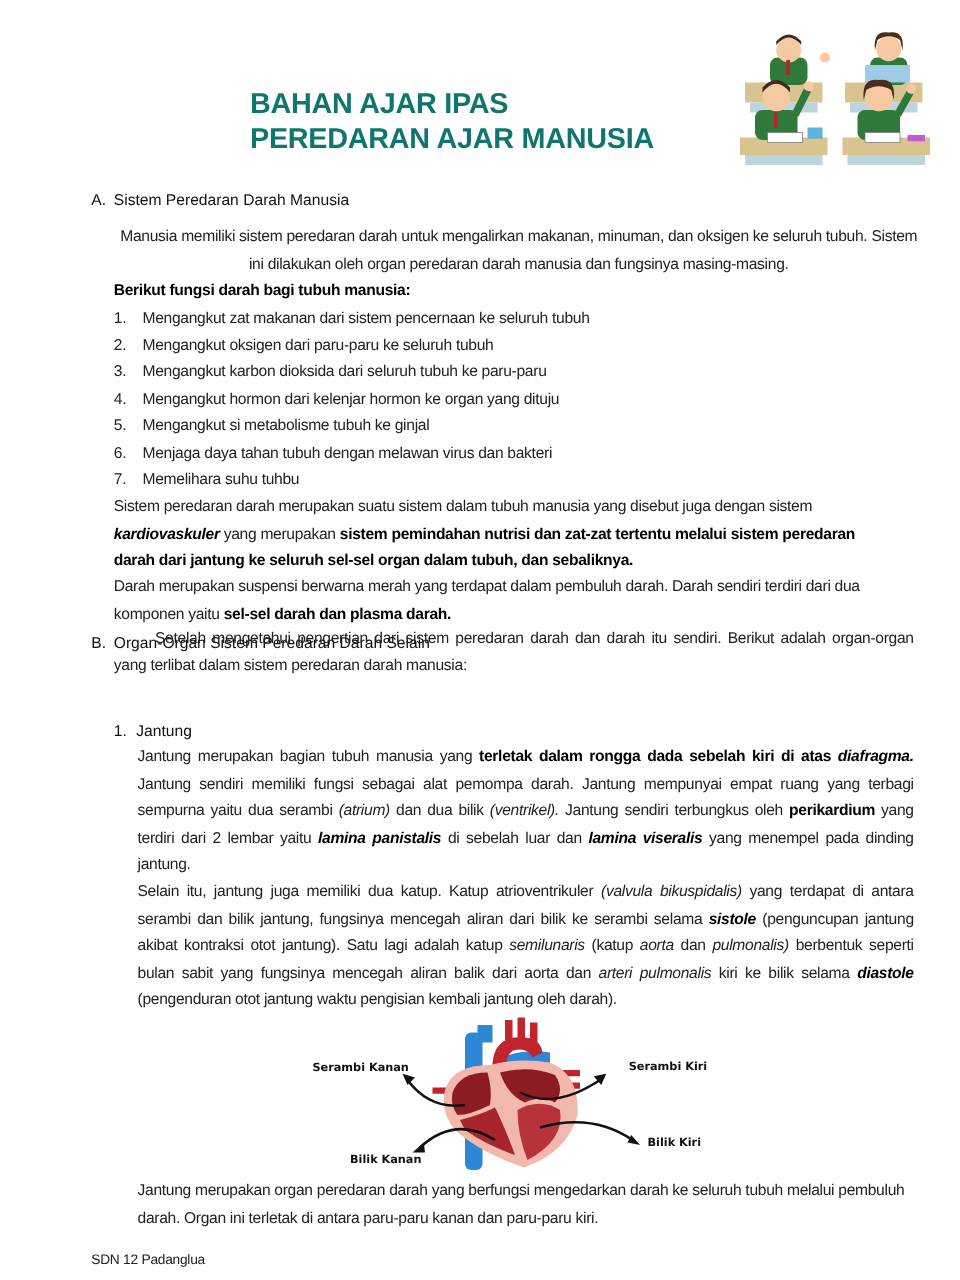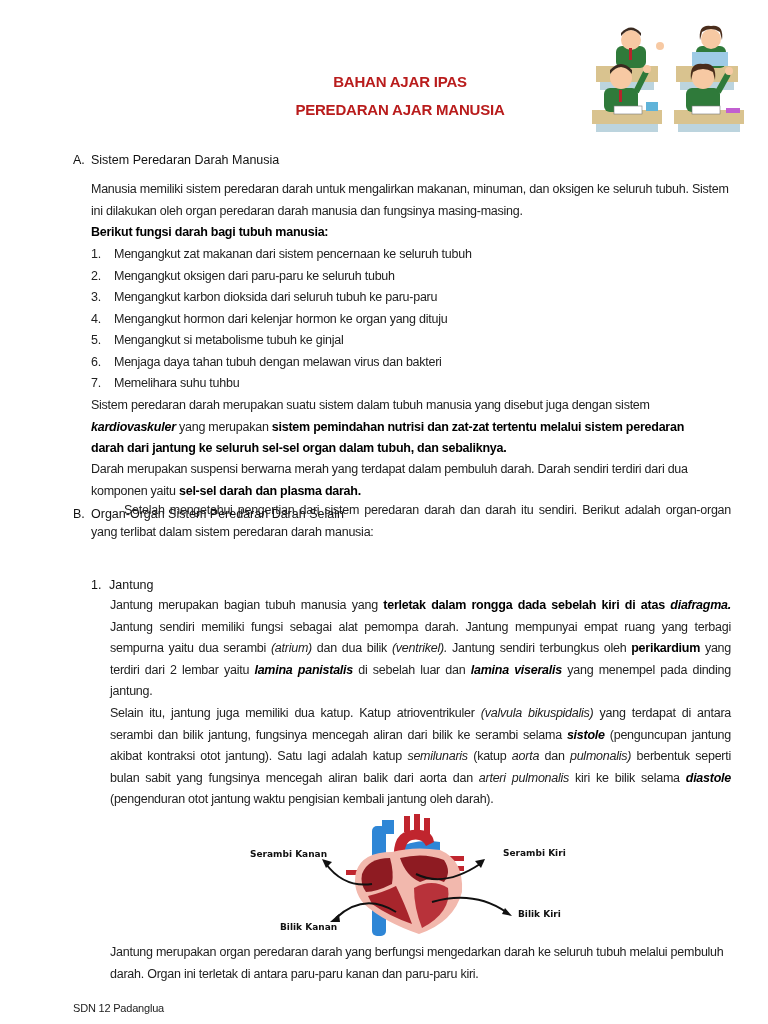--- a/index.html
+++ b/index.html
@@ -1,20 +1,20 @@
 <!DOCTYPE html>
 <html><head>
 <meta charset="utf-8">
 <style>
   html, body { margin:0; padding:0; background:#ffffff; }
   body { width:768px; height:1024px; position:relative; overflow:hidden;
          font-family:"Liberation Sans", sans-serif; color:#1a1a1a; }
   .page { position:absolute; left:0; top:0; width:768px; height:1024px; }
-  .title { position:absolute; left:200px; width:400px; top:68px; text-align:center;
-           font-weight:bold; font-size:15px; line-height:28px; color:#b91c1c; letter-spacing:-0.2px; }
+  .title { position:absolute; left:200px; width:400px; top:68px; 
+           font-weight:bold; font-size:23px; line-height:28px; color:#0f766e; letter-spacing:-0.2px; }
   .illus { position:absolute; left:588px; top:22px; width:160px; height:112px; }
   .heading { position:absolute; font-weight:normal; font-size:12.5px; line-height:16px; color:#111; }
   .heading .mark { display:inline-block; width:18px; }
   .text { position:absolute; font-size:12.5px; line-height:21.5px; color:#222; letter-spacing:-0.25px; }
   .justify-last { text-align:justify; text-align-last:left; }
   .list { position:absolute; left:91px; top:244px; margin:0; padding:0; list-style:none; font-size:12.5px; line-height:21.5px; color:#222; letter-spacing:-0.25px; }
   .list li { display:flex; }
   .list .num { width:23px; flex:none; }
   b, .b { font-weight:bold; color:#000000; }
   i, .i { font-style:italic; }
@@ -69,21 +69,21 @@
     <path d="M130 70 L140 52" stroke="#2f7a3a" stroke-width="6"></path>
     <circle cx="141" cy="49" r="4" fill="#f7c9a3"></circle>
     <rect x="104" y="84" width="28" height="8" fill="#ffffff" stroke="#777" stroke-width="0.6"></rect>
     <rect x="138" y="86" width="14" height="5" fill="#c15fd0"></rect>
   </svg>
 
   <div class="heading" style="left:73px; top:152px;">
     <span class="mark">A.</span><span>Sistem Peredaran Darah Manusia</span>
   </div>
 
-  <div class="text" style="left:91px; top:179px; width:648px;"> Manusia memiliki sistem peredaran darah untuk mengalirkan makanan, minuman, dan oksigen ke seluruh tubuh. Sistem ini dilakukan oleh organ peredaran darah manusia dan fungsinya masing-masing.</div>
+  <div class="text" style="left:91px; top:179px; width:648px;text-align:center;"> Manusia memiliki sistem peredaran darah untuk mengalirkan makanan, minuman, dan oksigen ke seluruh tubuh. Sistem ini dilakukan oleh organ peredaran darah manusia dan fungsinya masing-masing.</div>
 
   <div class="text b" style="left:91px; top:222px;">Berikut fungsi darah bagi tubuh manusia:</div>
 
   <ul class="list">
     <li>
         <span class="num">1.</span>
         <span>Mengangkut zat makanan dari sistem pencernaan ke seluruh tubuh</span>
       </li>
     <li>
         <span class="num">2.</span>

